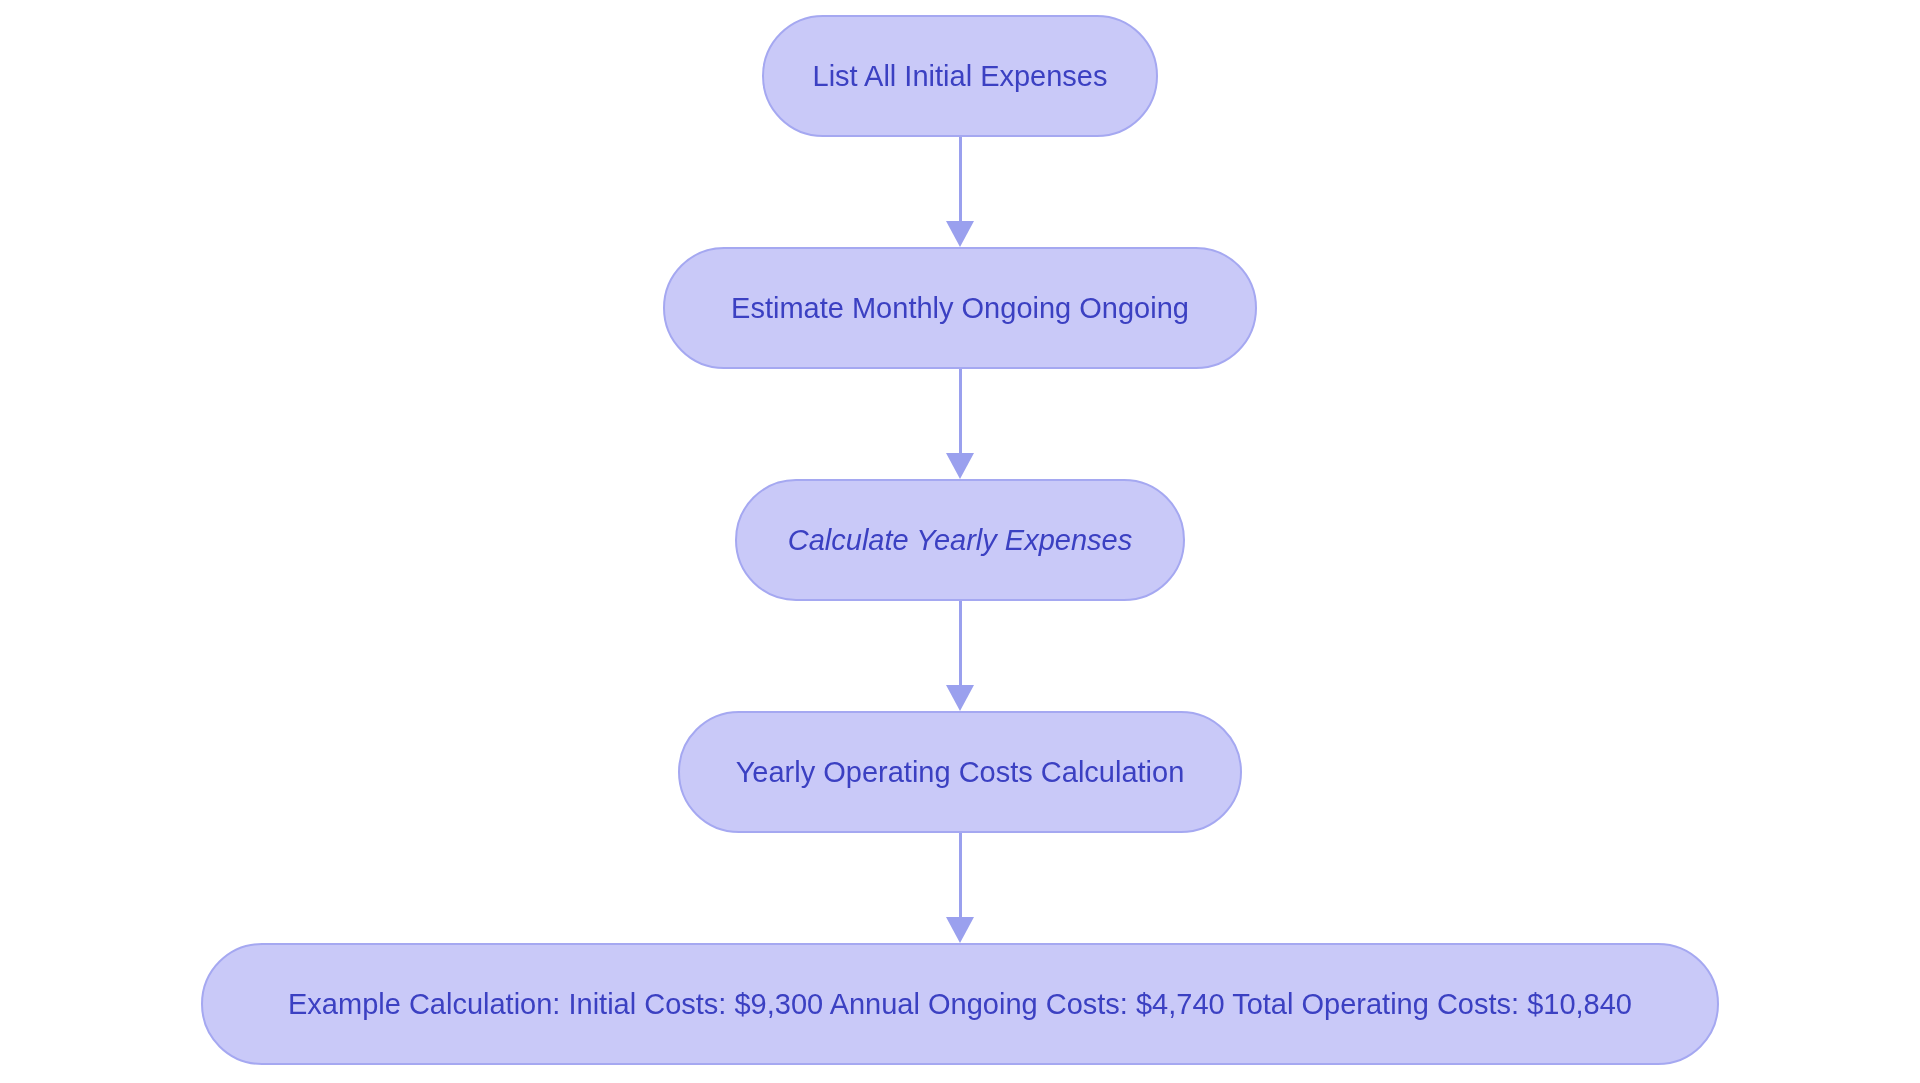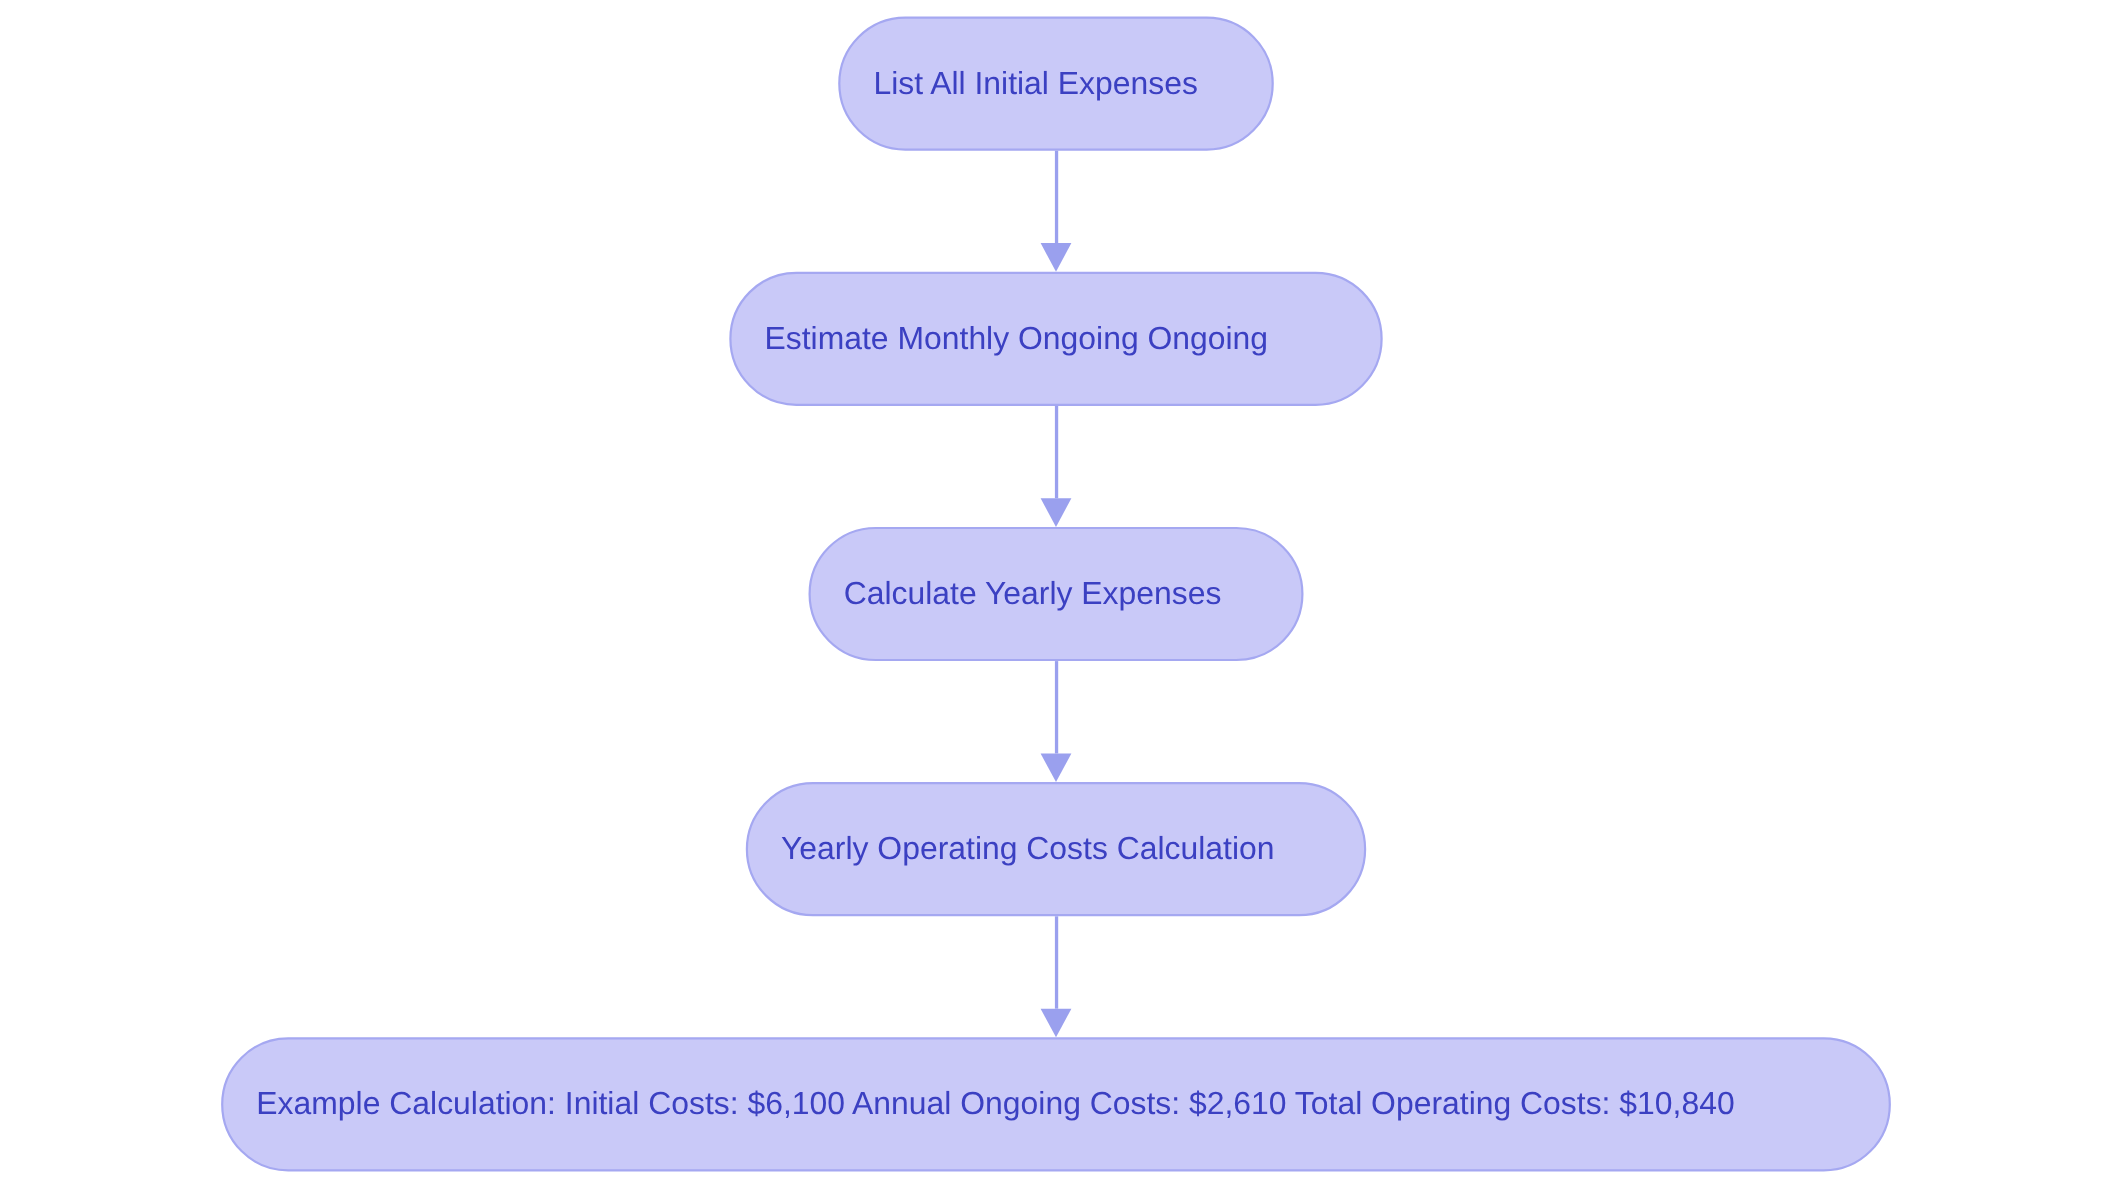--- a/index.html
+++ b/index.html
@@ -28,25 +28,26 @@
     overflow: hidden;
   }
   .node {
     height: 122px;
     flex: none;
     border-radius: 61px;
     background: var(--node-fill);
     border: 2px solid var(--node-border);
     display: flex;
     align-items: center;
+    justify-content: center;
     padding: 0 30px;
   }
   .node-1 { width: 396px; }
   .node-2 { width: 594px; }
-  .node-3 { width: 450px; }
+  .node-3 { width: 450px; font-style: italic; }
   .node-4 { width: 564px; }
   .node-5 { width: 1518px; }
   .node-label {
     font-size: 29px;
     line-height: 1.2;
     color: var(--node-text);
     text-align: center;
     white-space: nowrap;
   }
   .arrow {
@@ -105,16 +106,16 @@
   <div class="node node-4">
     <span class="node-label">Yearly Operating Costs Calculation</span>
   </div>
 
   <div class="arrow">
     <div class="arrow-line"></div>
     <div class="arrow-head"></div>
   </div>
 
   <div class="node node-5">
-    <span class="node-label">Example Calculation: Initial Costs: $6,100 Annual Ongoing Costs: $2,610 Total Operating Costs: $10,840</span>
+    <span class="node-label">Example Calculation: Initial Costs: $9,300 Annual Ongoing Costs: $4,740 Total Operating Costs: $10,840</span>
   </div>
 
 </div>
 
 </body></html>

